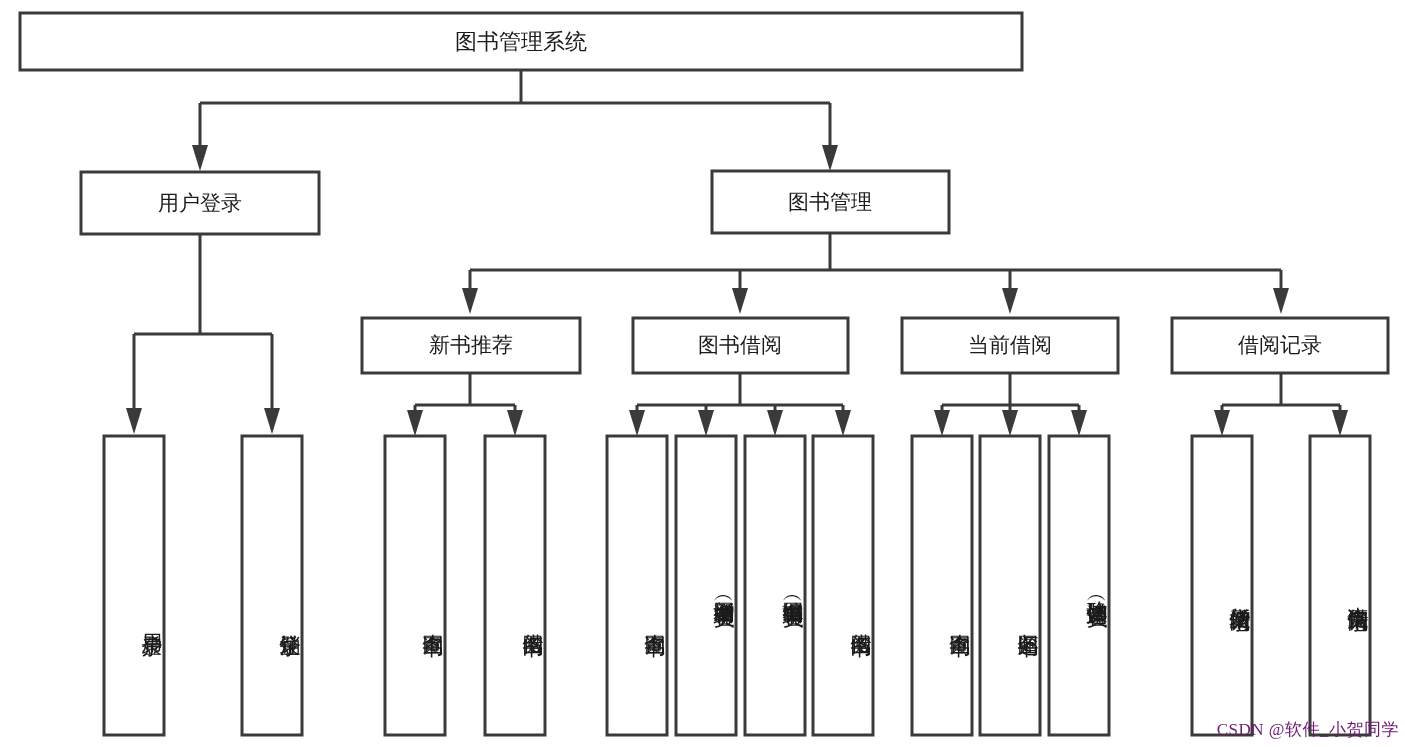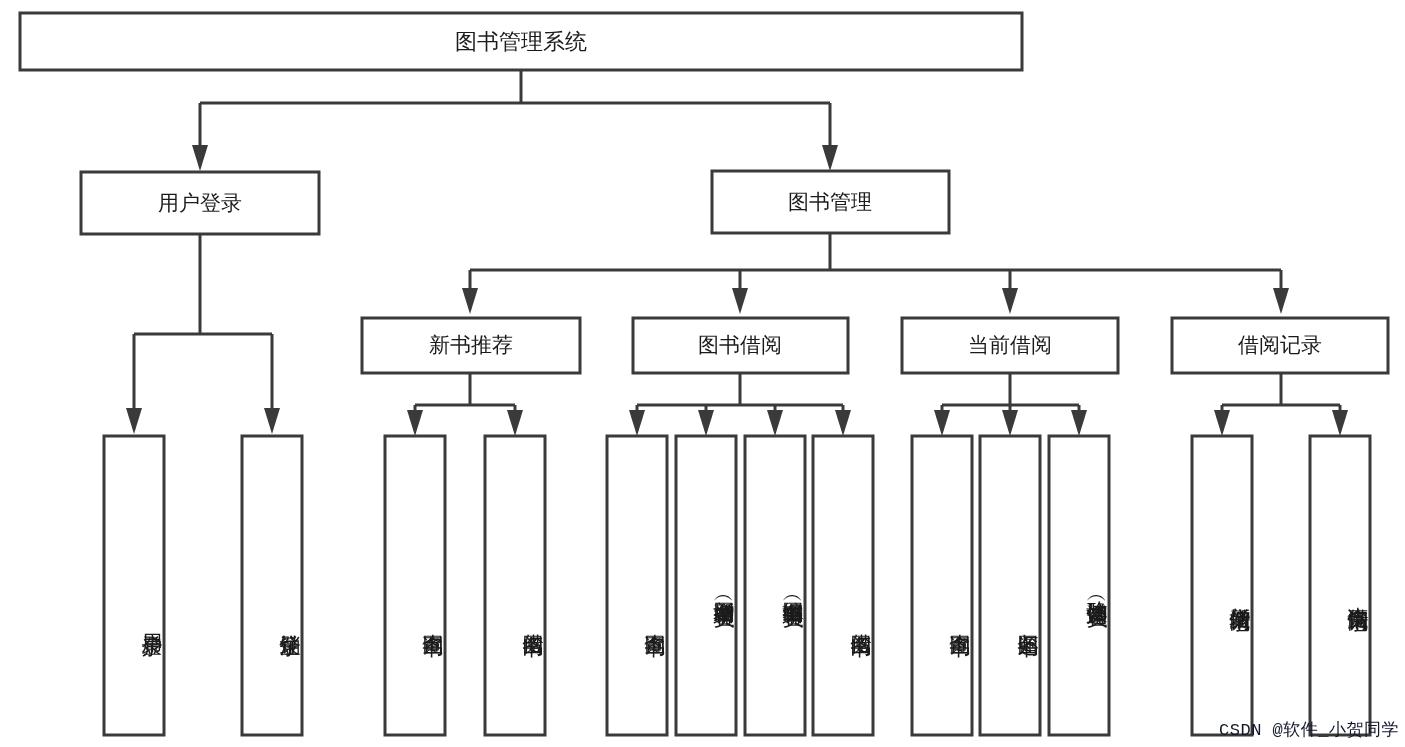--- a/index.html
+++ b/index.html
@@ -68,23 +68,23 @@
     display: flex;
     align-items: flex-start;
     justify-content: center;
     white-space: nowrap;
     pointer-events: none;
   }
   .watermark {
     position: absolute;
     right: 6px;
     bottom: 6px;
-    font-family: Liberation Mono, monospace;
+    font-family: Liberation Serif, serif;
     font-size: 17px;
-    color: #0f172a;
+    color: #701a75;
     letter-spacing: 0.5px;
     white-space: nowrap;
   }
 </style>
 </head>
 <body>
 
 <div id="diagram-root">
 
   <svg id="tree-svg" viewBox="0 0 1405 747">

